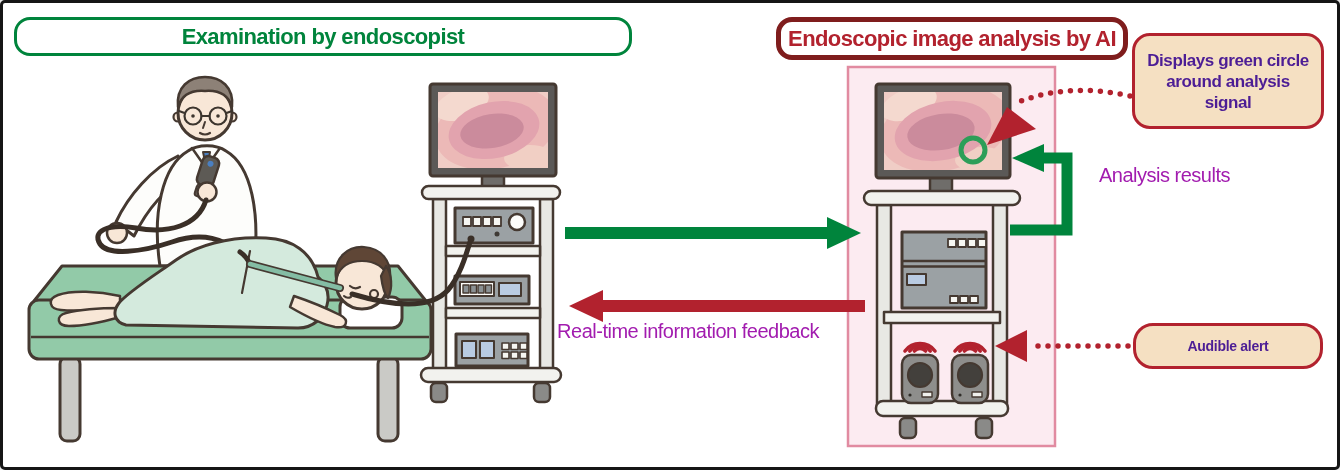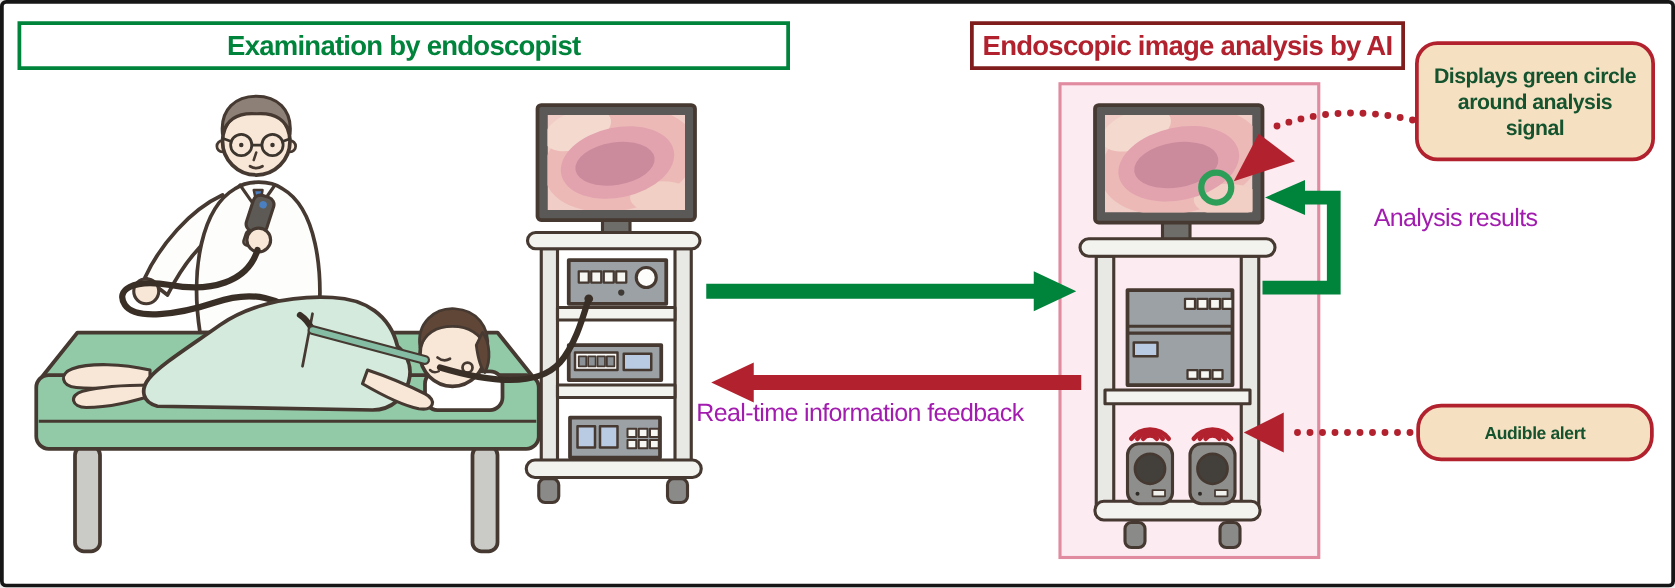--- a/index.html
+++ b/index.html
@@ -2,37 +2,37 @@
 <html><head>
 <meta charset="utf-8">
 <style>
   html,body{margin:0;padding:0;background:#e8e8e8;font-family:"Liberation Sans",sans-serif;}
   #canvas{
     position:relative;width:1340px;height:470px;box-sizing:border-box;
     border:3px solid #161616;border-radius:5px;overflow:hidden;background:#ffffff;
   }
   #stage{position:absolute;left:-3px;top:-3px;width:1340px;height:470px;}
   #stage > svg{position:absolute;left:0;top:0;}
-  .abs{position:absolute;}
+  .abs{position:absolute;border-radius:16px;}
   .title-box{
     display:flex;align-items:center;justify-content:center;
     font-weight:bold;font-size:22px;letter-spacing:-0.6px;background:#ffffff;
   }
   .title-box.green{left:14px;top:17px;width:612px;height:33px;border:3px solid #00843c;color:#00843c;}
-  .title-box.red{left:776px;top:17px;width:342px;height:33px;border:3px solid #7f1d1d;color:#b2222e;}
+  .title-box.red{left:776px;top:17px;width:342px;height:33px;border:5px solid #7f1d1d;color:#b2222e;}
   .flow-label{
     color:#a21caf;font-size:20px;letter-spacing:-0.5px;white-space:nowrap;
   }
   .flow-label.video{left:565px;top:195px;width:296px;text-align:center;}
   .flow-label.feedback{left:535px;top:320px;width:306px;text-align:center;}
   .flow-label.analysis{left:1099px;top:164px;}
   .callout{
     box-sizing:border-box;background:#f5e0c2;border:3px solid #b2222e;
     display:flex;flex-direction:column;align-items:center;justify-content:center;
-    color:#14532d;font-weight:bold;text-align:center;
+    color:#4c1d95;font-weight:bold;text-align:center;
   }
   .callout.lesion{left:1132px;top:33px;width:192px;height:96px;border-radius:18px;
     font-size:17px;line-height:21px;letter-spacing:-0.4px;}
   .callout.audible{left:1133px;top:323px;width:190px;height:46px;border-radius:20px;
     font-size:14px;letter-spacing:-0.3px;}
 </style>
 </head>
 <body>
 
 <div id="canvas">

